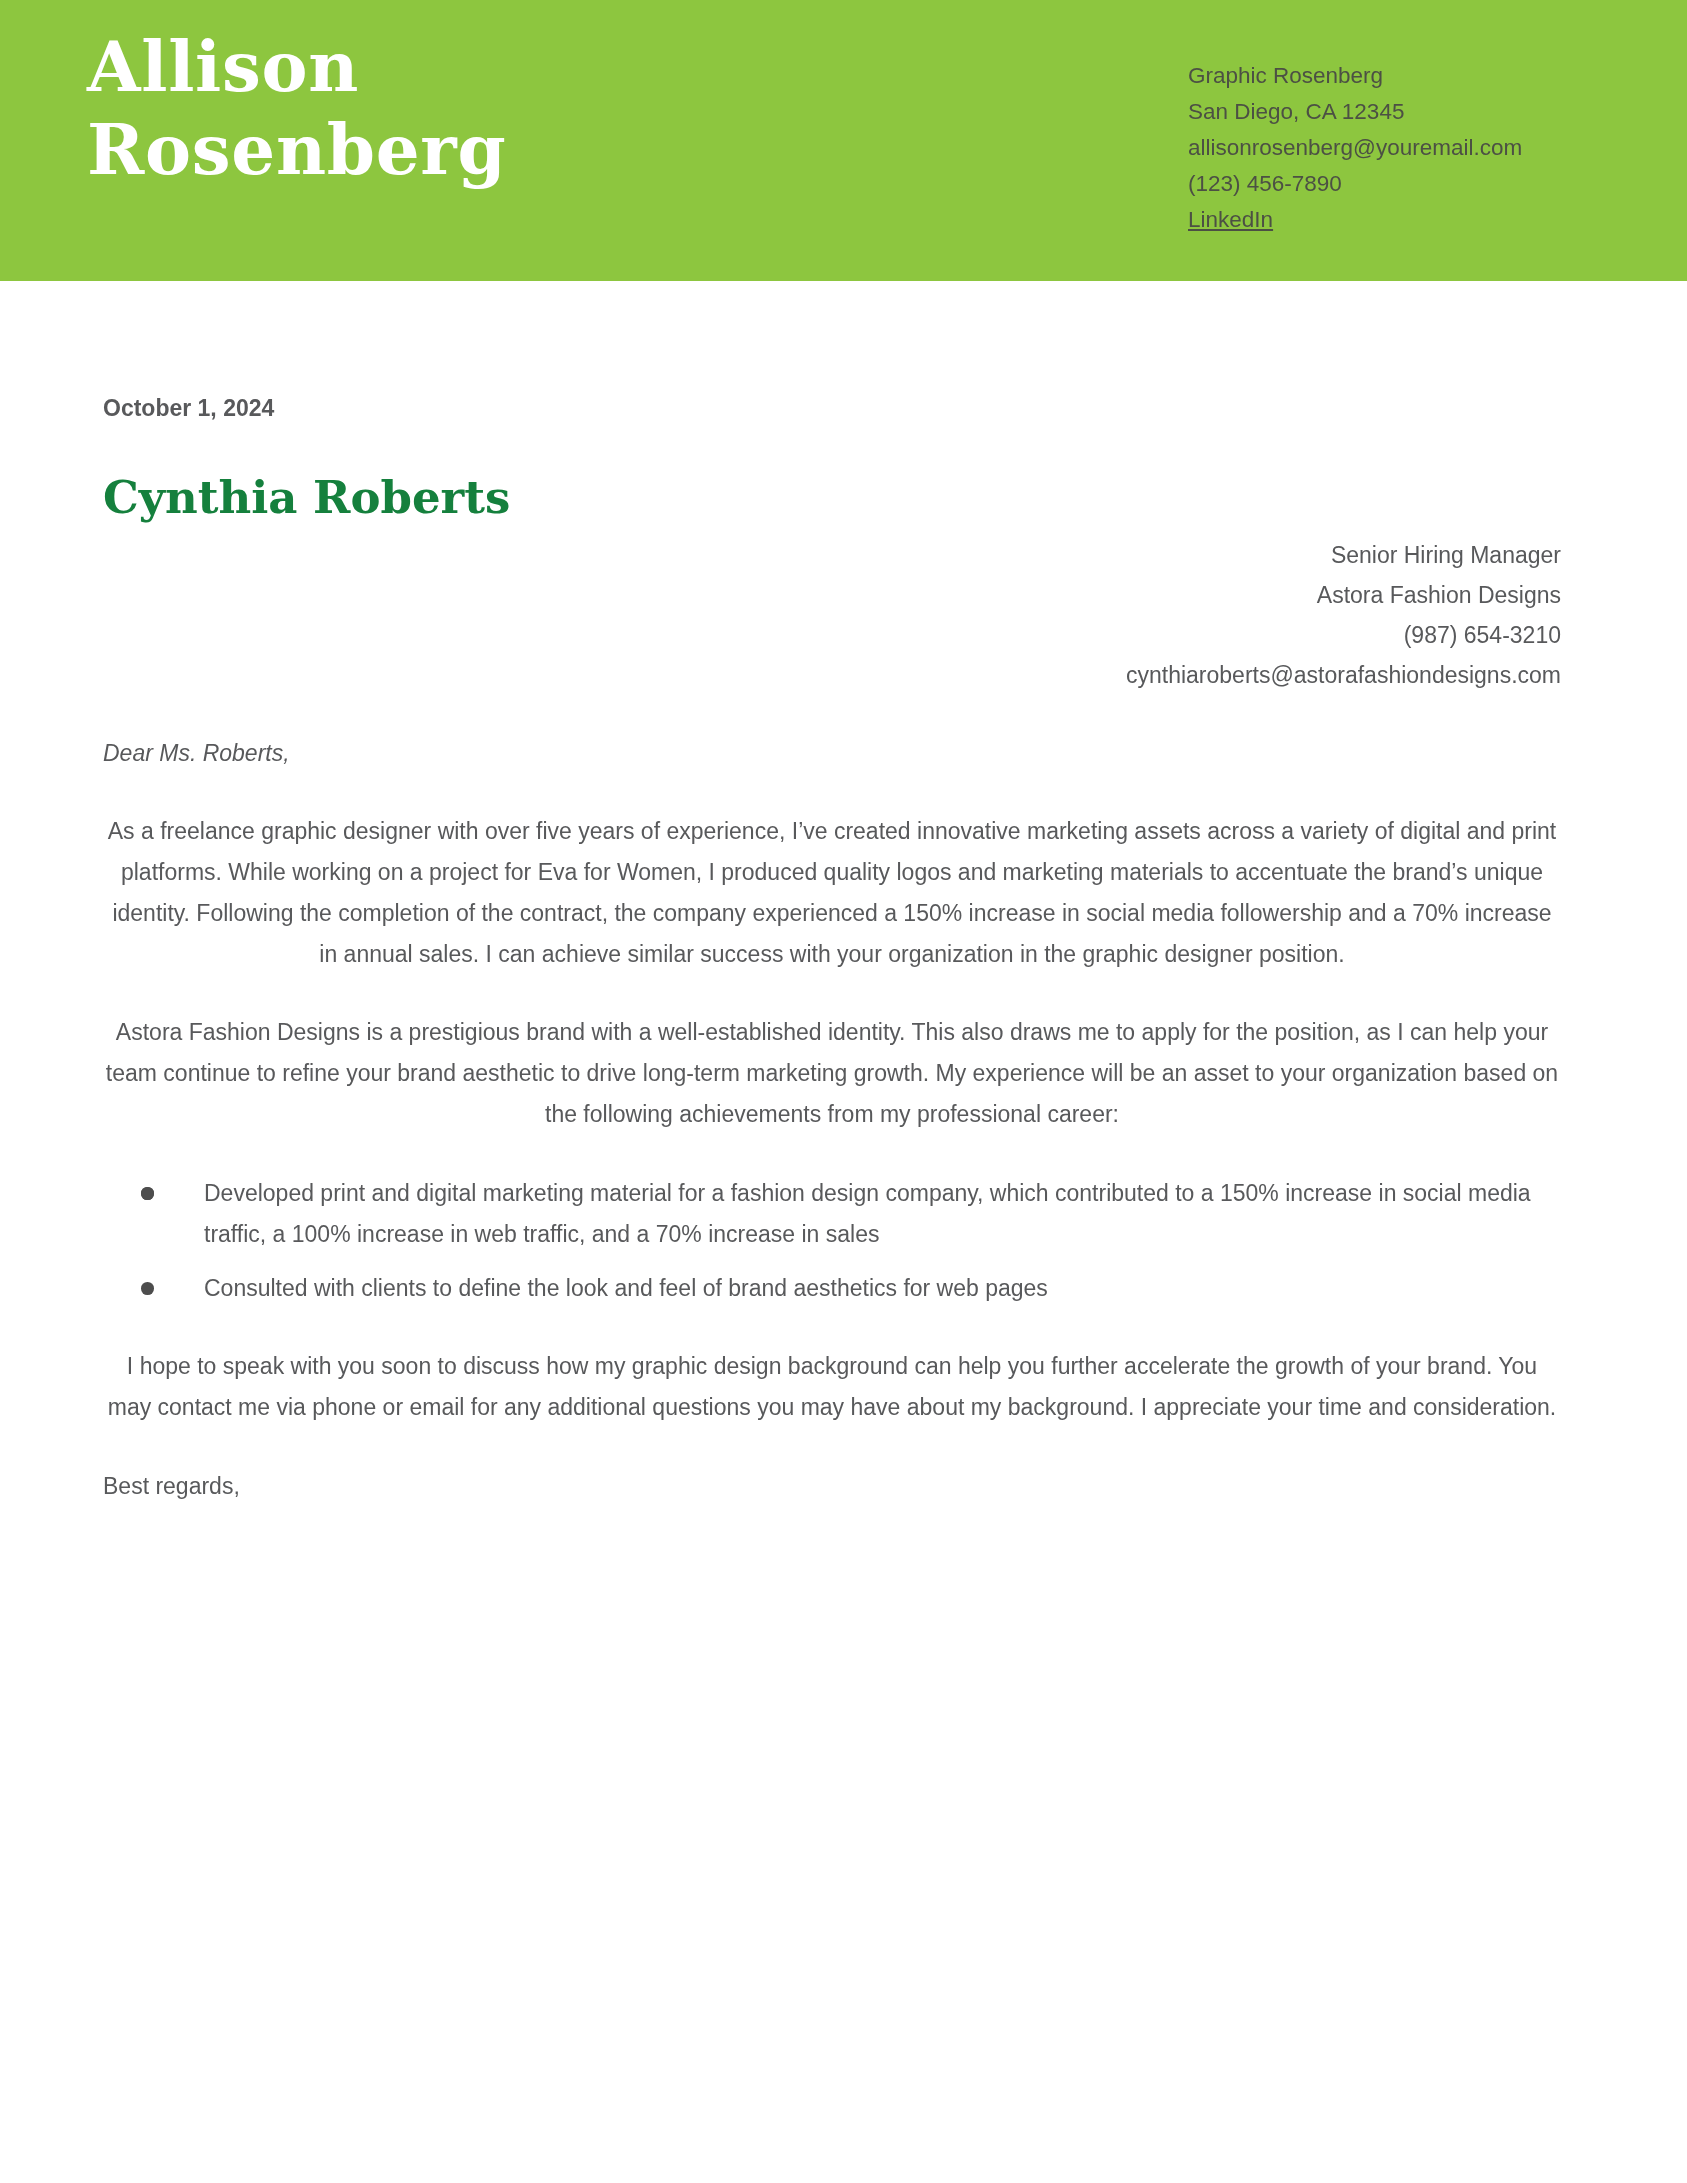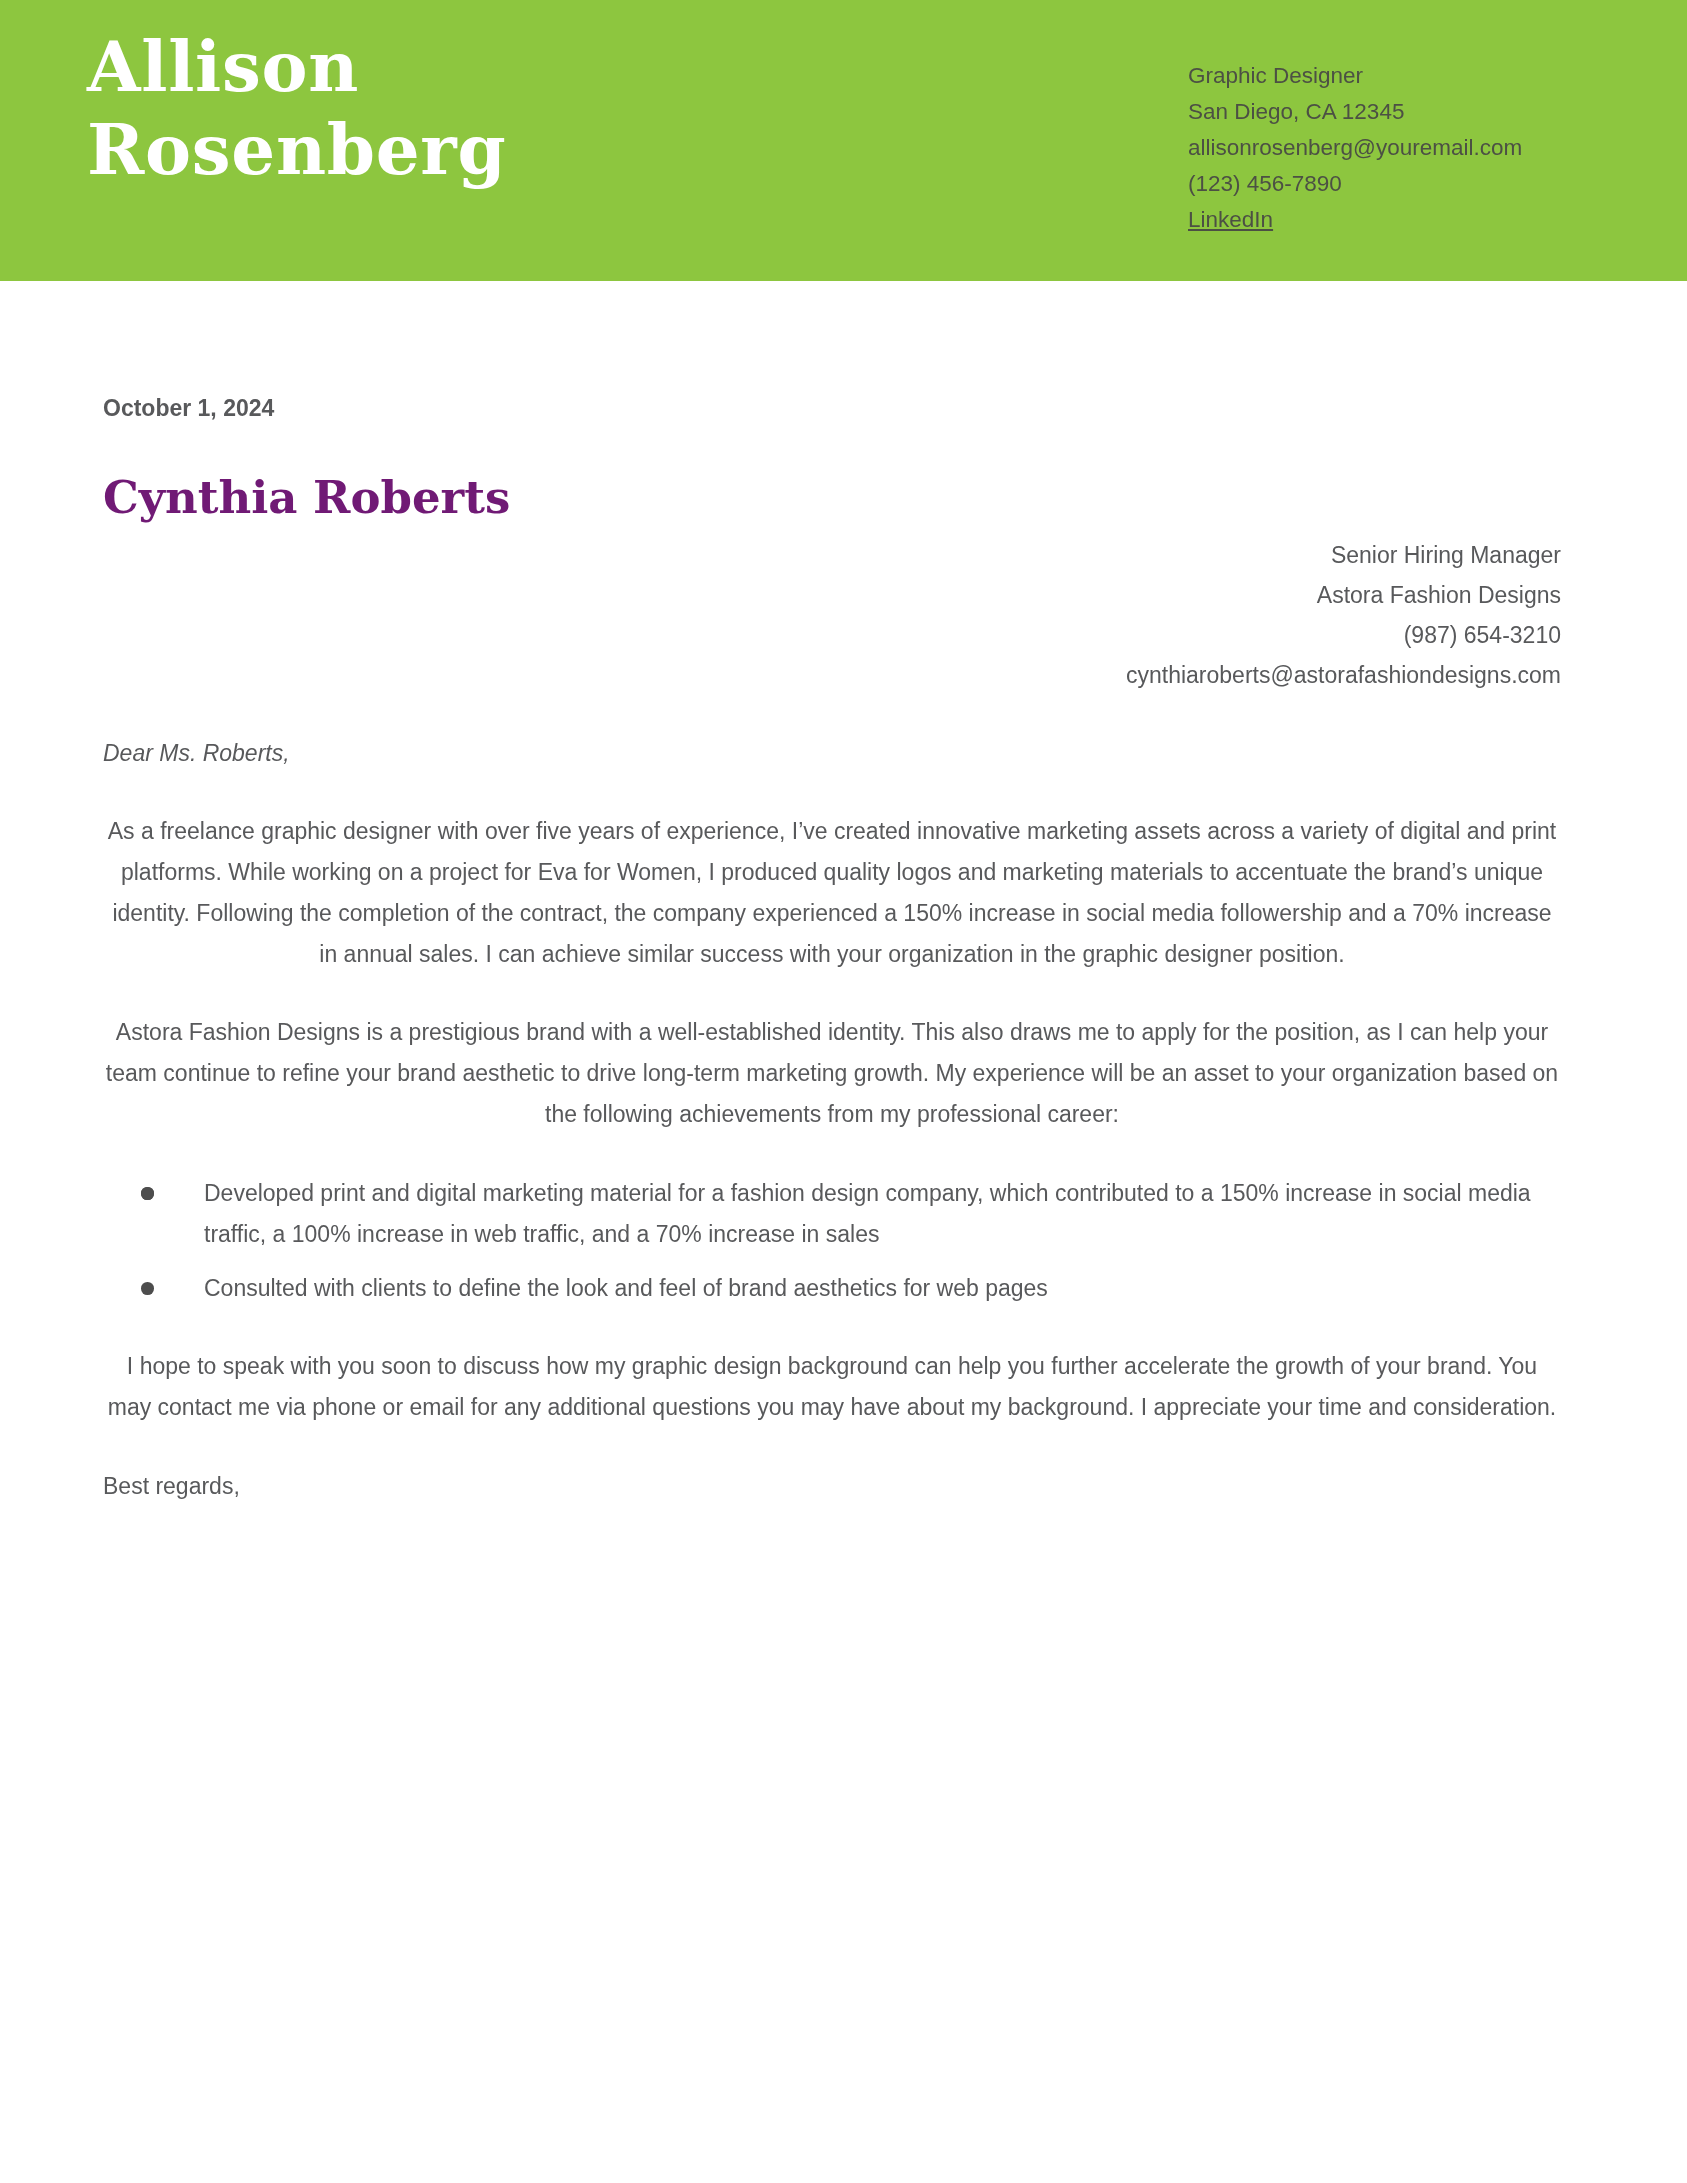--- a/index.html
+++ b/index.html
@@ -61,21 +61,21 @@
   .date {
     font-weight: 700;
     margin: 0 0 0 0;
   }
   .recipient-name {
     margin: 44px 0 12px 0;
     font-family: "DejaVu Serif", "Liberation Serif", serif;
     font-weight: 700;
     font-size: 45px;
     line-height: 50px;
-    color: #701a75;
+    color: #15803d;
   }
   .recipient-info p { margin: 0; line-height: 40px; text-align: right; }
 
   .salutation { margin: 38px 0 0 0; font-style: italic; }
 
   .para { margin: 37px 0 0 0; text-align: center; }
 
   ul.achievements {
     list-style: none;
     margin: 38px 0 0 0;
@@ -113,21 +113,21 @@
 </style>
 </head>
 <body>
 
 <div class="page">
 
   <div class="header">
     <h1 class="header-name">Allison Rosenberg</h1>
 
     <div class="header-contact">
-      <div>Graphic Designer</div>
+      <div>Graphic Rosenberg</div>
       <div>San Diego, CA 12345</div>
       <div>allisonrosenberg@youremail.com</div>
       <div>(123) 456-7890</div>
       <div>
         <a class="linkedin-link" href="#">LinkedIn</a>
       </div>
     </div>
   </div>
 
   <div class="letter">

